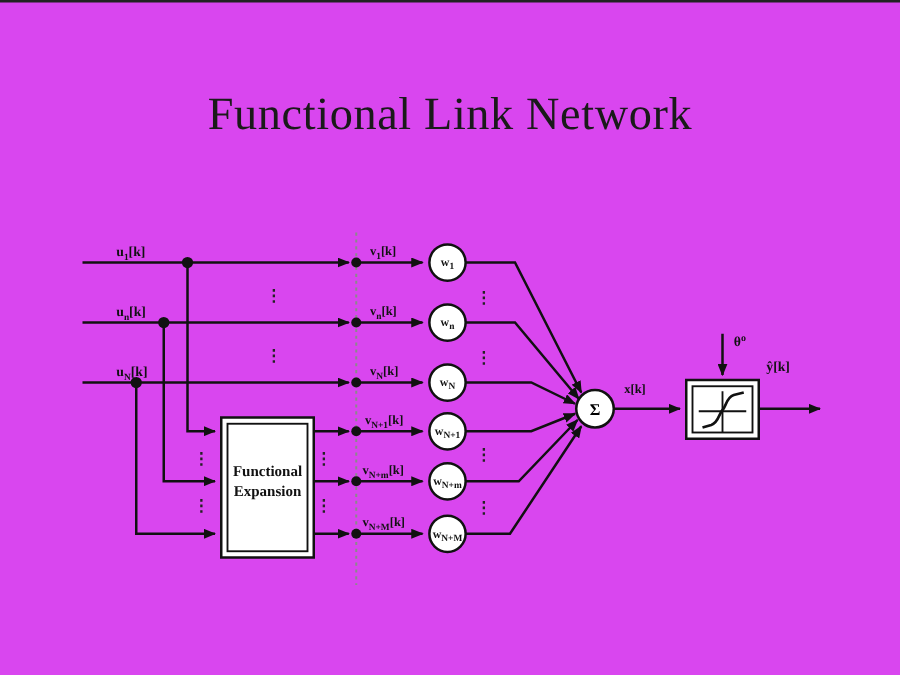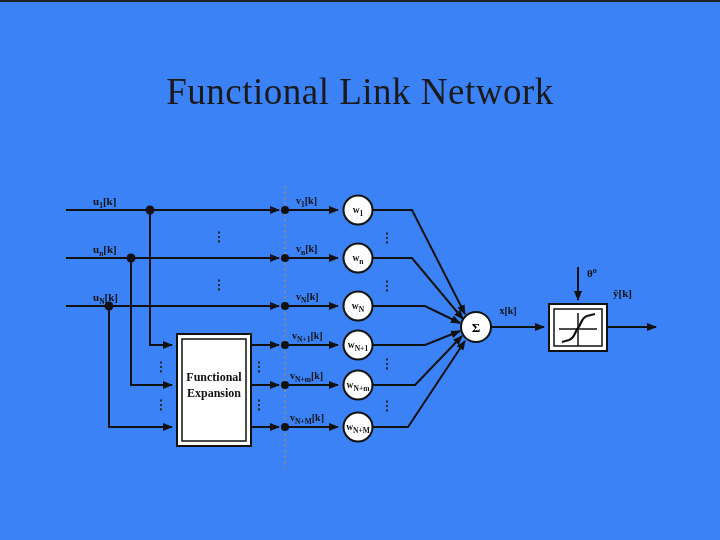--- a/index.html
+++ b/index.html
@@ -1,16 +1,16 @@
 <!DOCTYPE html>
 <html><head>
 <meta charset="utf-8">
 <style>
   html,body{margin:0;padding:0;background:#fff;}
-  .slide{position:relative;width:720px;height:540px;background:#3b82f6;overflow:hidden;
+  .slide{position:relative;width:720px;height:540px;background:#d946ef;overflow:hidden;
          font-family:"Liberation Serif",serif;}
   .top-strip{position:absolute;top:0;left:0;width:720px;height:2px;background:#222;}
   .title{position:absolute;top:70px;left:0;width:720px;text-align:center;
          font-size:37px;color:#1a1a1a;letter-spacing:0.5px;font-weight:400;}
   svg{position:absolute;top:0;left:0;}
   .wire{stroke:#111;stroke-width:2;fill:none;}
   .thin{stroke:#111;stroke-width:1.5;fill:none;}
   .dashed{stroke:#8a8a8a;stroke-width:1.6;stroke-dasharray:2.5 3;fill:none;}
   .dot{fill:#111;stroke:none;}
   .node{fill:#ffffff;stroke:#111;stroke-width:2;}

